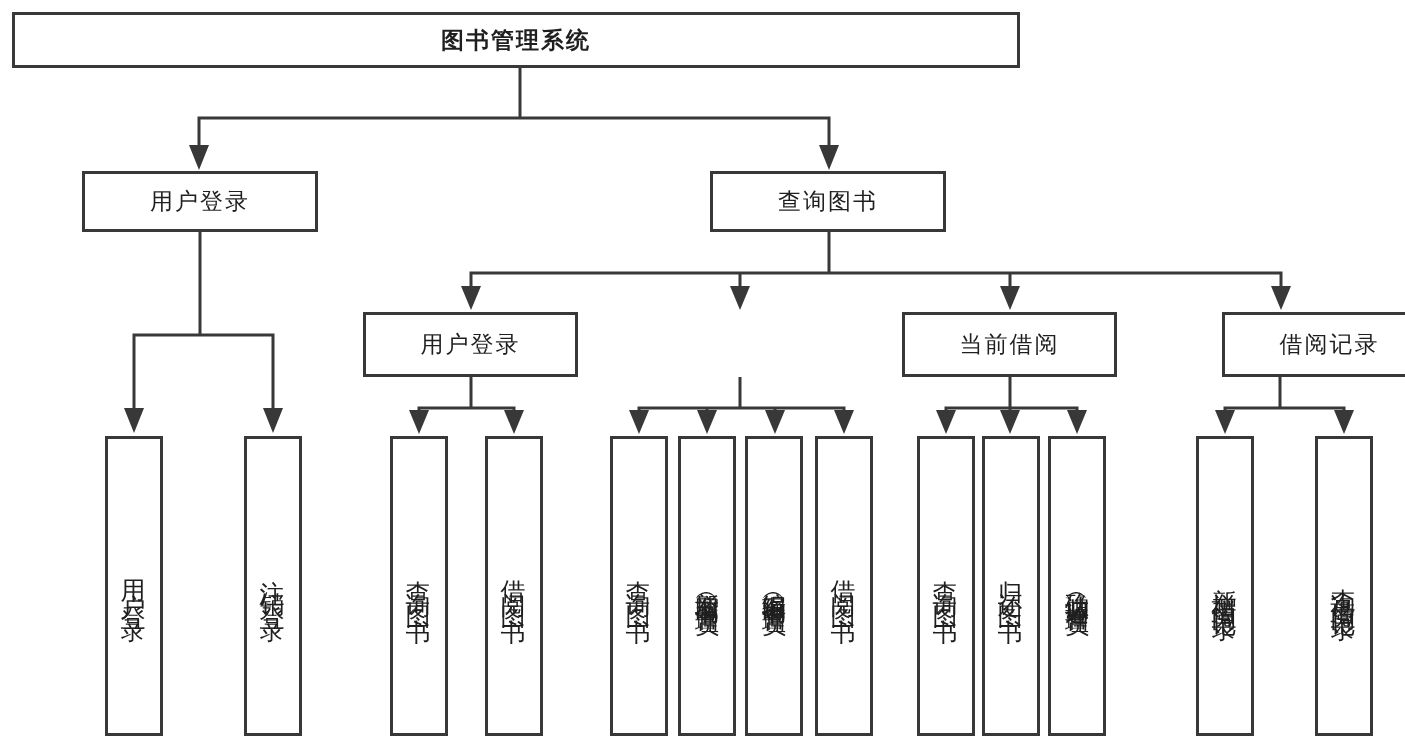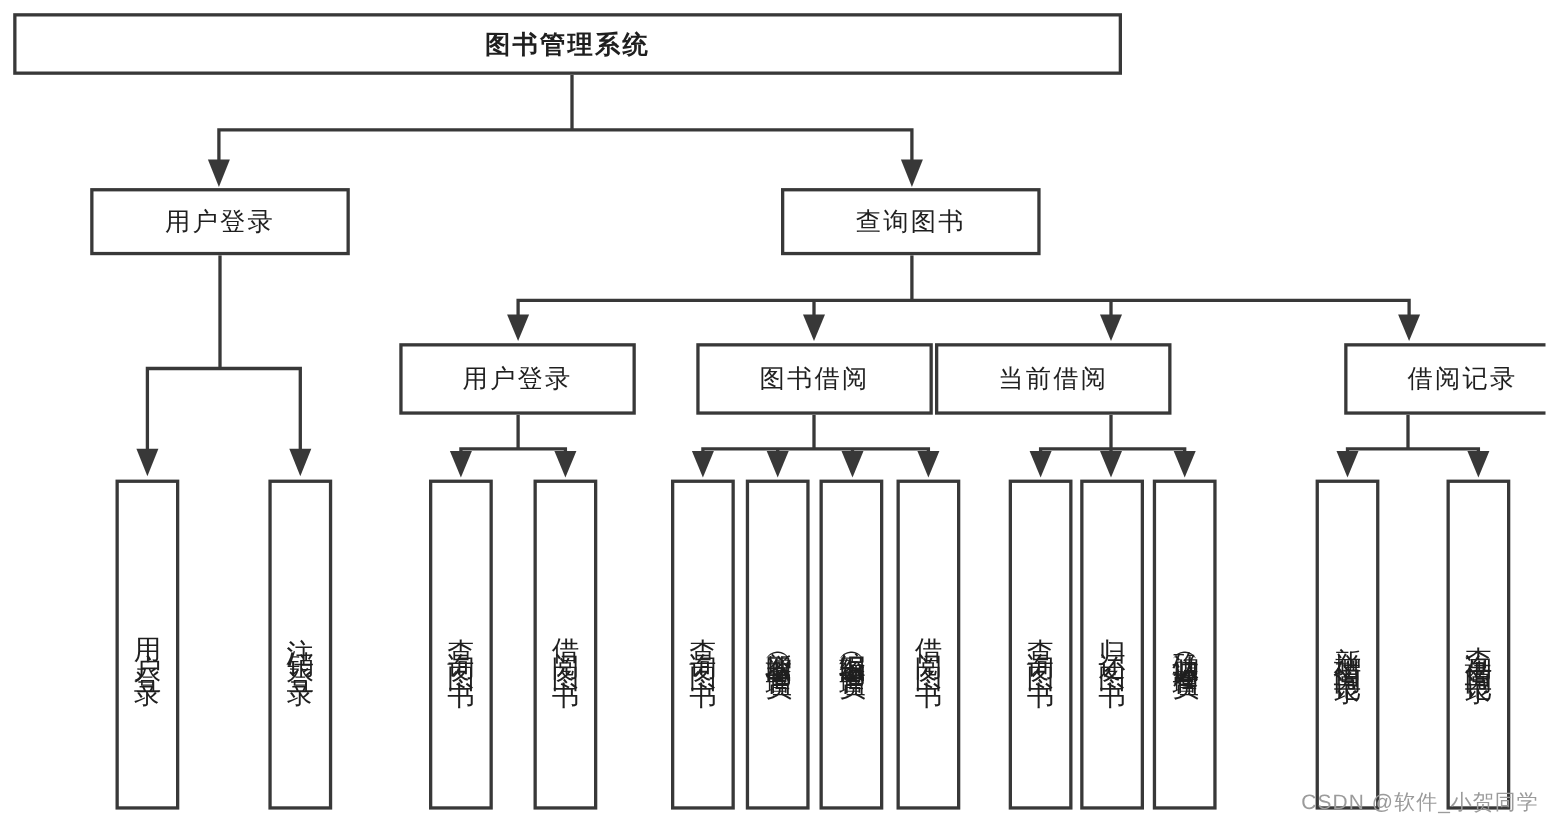--- a/index.html
+++ b/index.html
@@ -116,37 +116,35 @@
       <polygon points="1334,410 1354,410 1344,434"></polygon>
     </g>
   </svg>
 
   <div class="hbox" style="left:12px; top:12px; width:1002px; height:50px;font-weight:bold;">图书管理系统</div>
 
   <div class="hbox" style="left:82px; top:171px; width:230px; height:55px;">用户登录</div>
   <div class="hbox" style="left:710px; top:171px; width:230px; height:55px;">查询图书</div>
 
   <div class="hbox" style="left:363px; top:312px; width:209px; height:59px;">用户登录</div>
-  <div class="hbox" style="left:633px; top:312px; width:209px; height:59px;">图书借阅</div>
-  <div class="hbox" style="left:850px; top:312px; width:209px; height:59px;font-family:Liberation Mono, monospace;">当前借阅</div>
+  <div class="hbox" style="left:902px; top:312px; width:209px; height:59px;font-family:Liberation Mono, monospace;">当前借阅</div>
   <div class="hbox" style="left:1222px; top:312px; width:209px; height:59px;">借阅记录</div>
 
   <div class="vbox" style="left:105px;">用户登录</div>
   <div class="vbox" style="left:244px;">注销登录</div>
 
   <div class="vbox" style="left:390px;">查询图书</div>
   <div class="vbox" style="left:485px;">借阅图书</div>
 
   <div class="vbox" style="left:610px;">查询图书</div>
   <div class="vbox long" style="left:678px;">新增图书（管理员）</div>
   <div class="vbox long" style="left:745px;">编辑图书（管理员）</div>
   <div class="vbox" style="left:815px;">借阅图书</div>
 
   <div class="vbox" style="left:917px;">查询图书</div>
   <div class="vbox" style="left:982px;">归还图书</div>
   <div class="vbox long" style="left:1048px;">确认归还（管理员）</div>
 
   <div class="vbox mid" style="left:1196px;">新增借阅记录</div>
   <div class="vbox mid" style="left:1315px;">查询借阅记录</div>
 
-  <div class="watermark">CSDN @软件_小贺同学</div>
 
 </div>
 
 </body></html>

